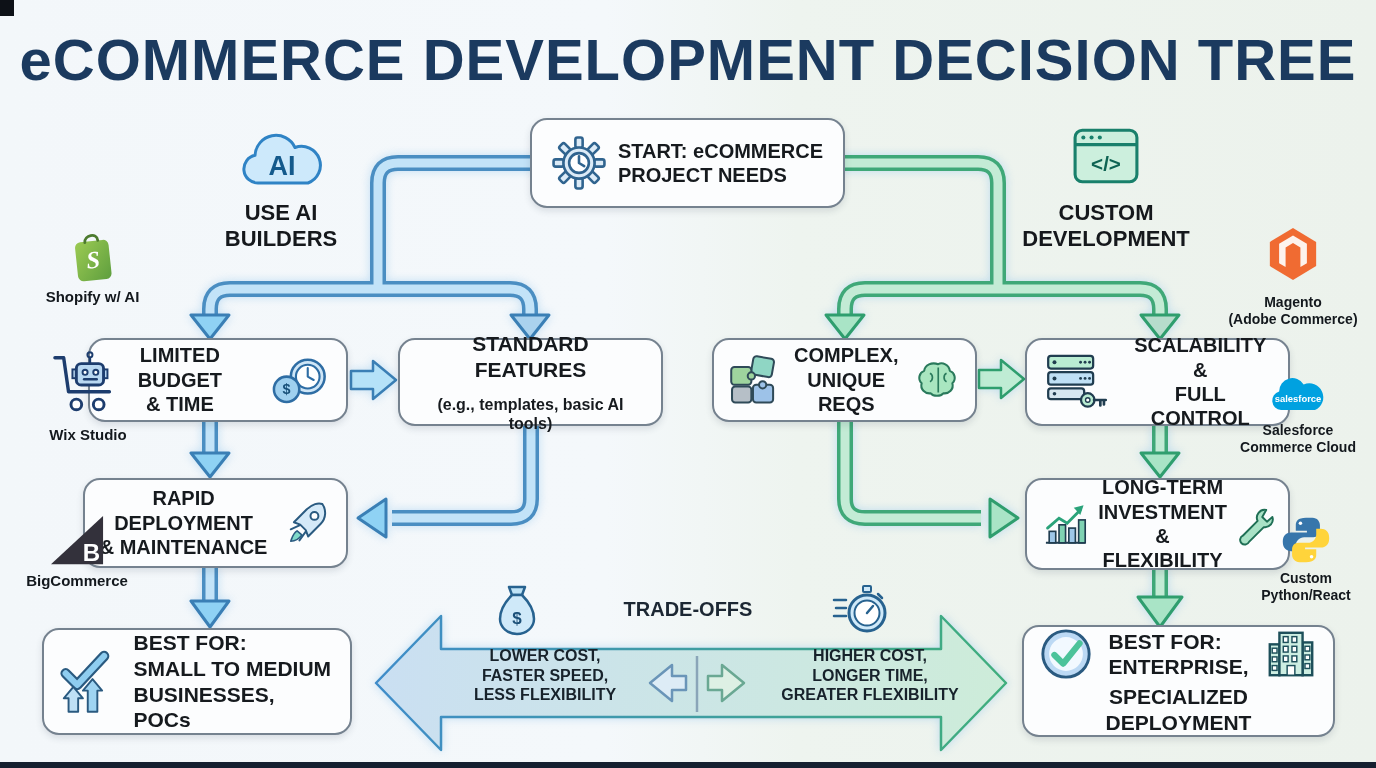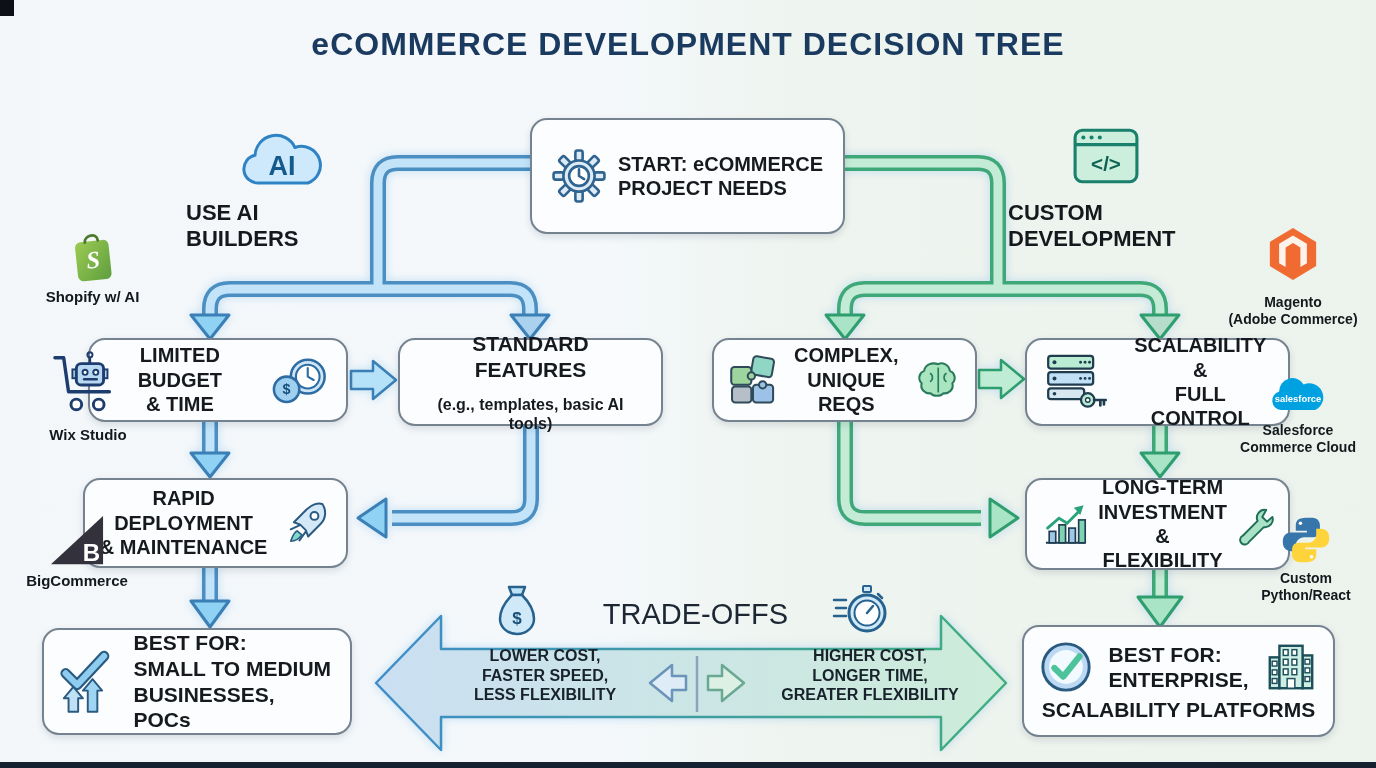--- a/index.html
+++ b/index.html
@@ -3,41 +3,41 @@
 <meta charset="utf-8">
 <style>
   html,body{margin:0;padding:0;}
   body{font-family:"Liberation Sans",sans-serif;}
   .stage{position:relative;width:1376px;height:768px;overflow:hidden;
     background:linear-gradient(90deg,#f3f7fa 0%,#f4f8fb 44%,#eef4ef 58%,#ecf2ec 100%);}
   .corner-tl{position:absolute;left:0;top:0;width:14px;height:16px;background:#0d1117;z-index:5;}
   .bottom-bar{position:absolute;left:0;bottom:0;width:100%;height:6px;background:#152030;z-index:5;}
 
   .page-title{position:absolute;left:0;top:26px;width:100%;text-align:center;
-    font-size:32px;font-weight:800;letter-spacing:1px;color:#1b3a5f;z-index:2;}
+    font-size:58px;font-weight:800;letter-spacing:1px;color:#1b3a5f;z-index:2;}
 
   svg.connectors{position:absolute;left:0;top:0;z-index:1;
     filter:drop-shadow(0 0 5px rgba(130,190,235,.45));}
 
   .node{position:absolute;z-index:2;background:#fcfdfe;border:2px solid #75828f;
     border-radius:17px;box-shadow:0 3px 7px rgba(40,60,80,.14);
     display:flex;align-items:center;justify-content:center;gap:12px;
     padding:6px 14px;box-sizing:border-box;text-align:center;color:#161a1e;}
   .node-title{font-size:20px;font-weight:800;line-height:1.22;}
   .node-sub{font-size:16px;font-weight:700;line-height:1.15;margin-top:2px;}
   .pre{white-space:pre-line;}
   .col{display:flex;flex-direction:column;align-items:center;justify-content:center;}
   .left-align{text-align:left;}
 
-  .branch-label{position:absolute;z-index:2;
+  .branch-label{position:absolute;z-index:2;text-align:center;
     font-size:22px;font-weight:800;color:#15181c;line-height:1.18;}
   .float-icon{position:absolute;z-index:2;}
 
-  .tradeoffs-title{position:absolute;z-index:2;text-align:right;
-    font-size:29px;font-weight:400;color:#1c2733;}
+  .tradeoffs-title{position:absolute;z-index:2;text-align:center;
+    font-size:20px;font-weight:700;color:#1c2733;}
   .tradeoff-text{position:absolute;z-index:2;text-align:center;
     font-size:16px;font-weight:800;color:#17222b;line-height:1.22;}
 
   .platform{position:absolute;z-index:2;display:flex;flex-direction:column;
     align-items:center;gap:4px;text-align:center;}
   .platform-label{font-size:15px;font-weight:800;color:#13181d;line-height:1.2;}
   .platform.small .platform-label{font-size:14px;}
 </style>
 </head>
 <body>
@@ -105,21 +105,21 @@
 
     <polygon points="351,371 373,371 373,361 396,380 373,399 373,389 351,389" fill="#b5e2f8" stroke="#3a7fb5" stroke-width="2.5" stroke-linejoin="round"></polygon>
     <polygon points="979,370 1001,370 1001,360 1024,379 1001,398 1001,388 979,388" fill="#bfecd4" stroke="#2f9e6e" stroke-width="2.5" stroke-linejoin="round"></polygon>
 
     <polygon points="376,683 441,616 441,649 941,649 941,616 1006,683 941,750 941,717 441,717 441,750" fill="url(#toFill)" stroke="url(#toStroke)" stroke-width="2.5" stroke-linejoin="round"></polygon>
     <line x1="697" y1="656" x2="697" y2="712" stroke="#8aa5b8" stroke-width="2.5"></line>
     <polygon points="686,676 672,676 672,665 650,683 672,701 672,690 686,690" fill="#ddecf6" stroke="#6a95b8" stroke-width="2.5" stroke-linejoin="round"></polygon>
     <polygon points="708,676 722,676 722,665 744,683 722,701 722,690 708,690" fill="#ddf0e4" stroke="#6aa893" stroke-width="2.5" stroke-linejoin="round"></polygon>
   </svg>
 
-  <div class="node" style="left:530px;top:118px;width:315px;height:116px;">
+  <div class="node" style="left:530px;top:118px;width:315px;height:90px;">
     <svg width="54" height="54" viewBox="0 0 52 52">
       <g fill="#dcebf7" stroke="#30648f" stroke-width="2.5">
         <rect x="22.5" y="1.5" width="7" height="10" rx="2"></rect>
         <rect x="22.5" y="1.5" width="7" height="10" rx="2" transform="rotate(45 26 26)"></rect>
         <rect x="22.5" y="1.5" width="7" height="10" rx="2" transform="rotate(90 26 26)"></rect>
         <rect x="22.5" y="1.5" width="7" height="10" rx="2" transform="rotate(135 26 26)"></rect>
         <rect x="22.5" y="1.5" width="7" height="10" rx="2" transform="rotate(180 26 26)"></rect>
         <rect x="22.5" y="1.5" width="7" height="10" rx="2" transform="rotate(225 26 26)"></rect>
         <rect x="22.5" y="1.5" width="7" height="10" rx="2" transform="rotate(270 26 26)"></rect>
         <rect x="22.5" y="1.5" width="7" height="10" rx="2" transform="rotate(315 26 26)"></rect>
@@ -282,21 +282,21 @@
           <rect x="9.5" y="22" width="5" height="5"></rect>
             <rect x="9.5" y="31" width="5" height="5"></rect>
             <rect x="9.5" y="40" width="5" height="5"></rect>
           <rect x="43.5" y="20" width="5" height="5"></rect>
             <rect x="43.5" y="29" width="5" height="5"></rect>
             <rect x="43.5" y="38" width="5" height="5"></rect>
           <rect x="25" y="40" width="8" height="10"></rect>
         </g>
       </svg>
     </div>
-    <div class="node-title" style="font-size:21px;">SCALABILITY PLATFORMS</div>
+    <div class="node-title" style="font-size:21px;">SPECIALIZED DEPLOYMENT</div>
   </div>
 
   <div class="tradeoffs-title" style="left:588px;top:598px;width:200px;">TRADE-OFFS</div>
   <div class="float-icon" style="left:494px;top:582px;">
     <svg width="46" height="58" viewBox="0 0 46 58">
       <path d="M18 13l-3-8h16l-3 8z" fill="#bfe3f6" stroke="#27628f" stroke-width="2.5" stroke-linejoin="round"></path>
       <path d="M18 13h10c7 7 12 15 12 24a17 15 0 0 1-34 0c0-9 5-17 12-24z" fill="#cfe9f9" stroke="#27628f" stroke-width="2.5" stroke-linejoin="round"></path>
       <text x="23" y="38" text-anchor="middle" dominant-baseline="middle" font-size="17" font-weight="bold" fill="#1c5078" font-family="Liberation Sans, sans-serif">$</text>
     </svg>
   </div>

